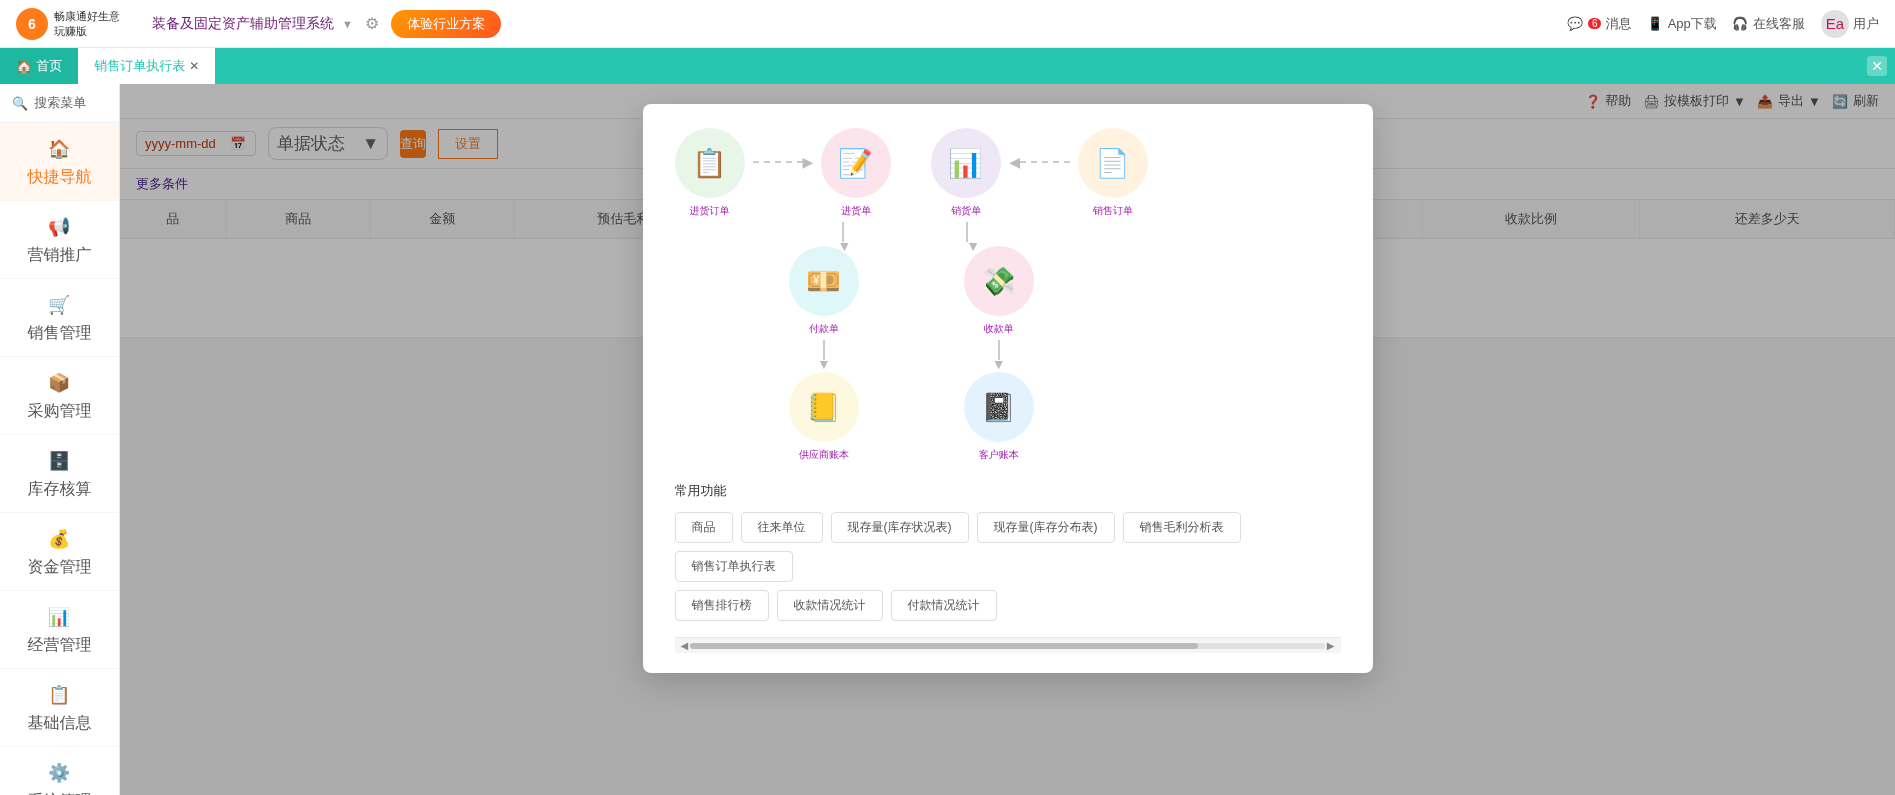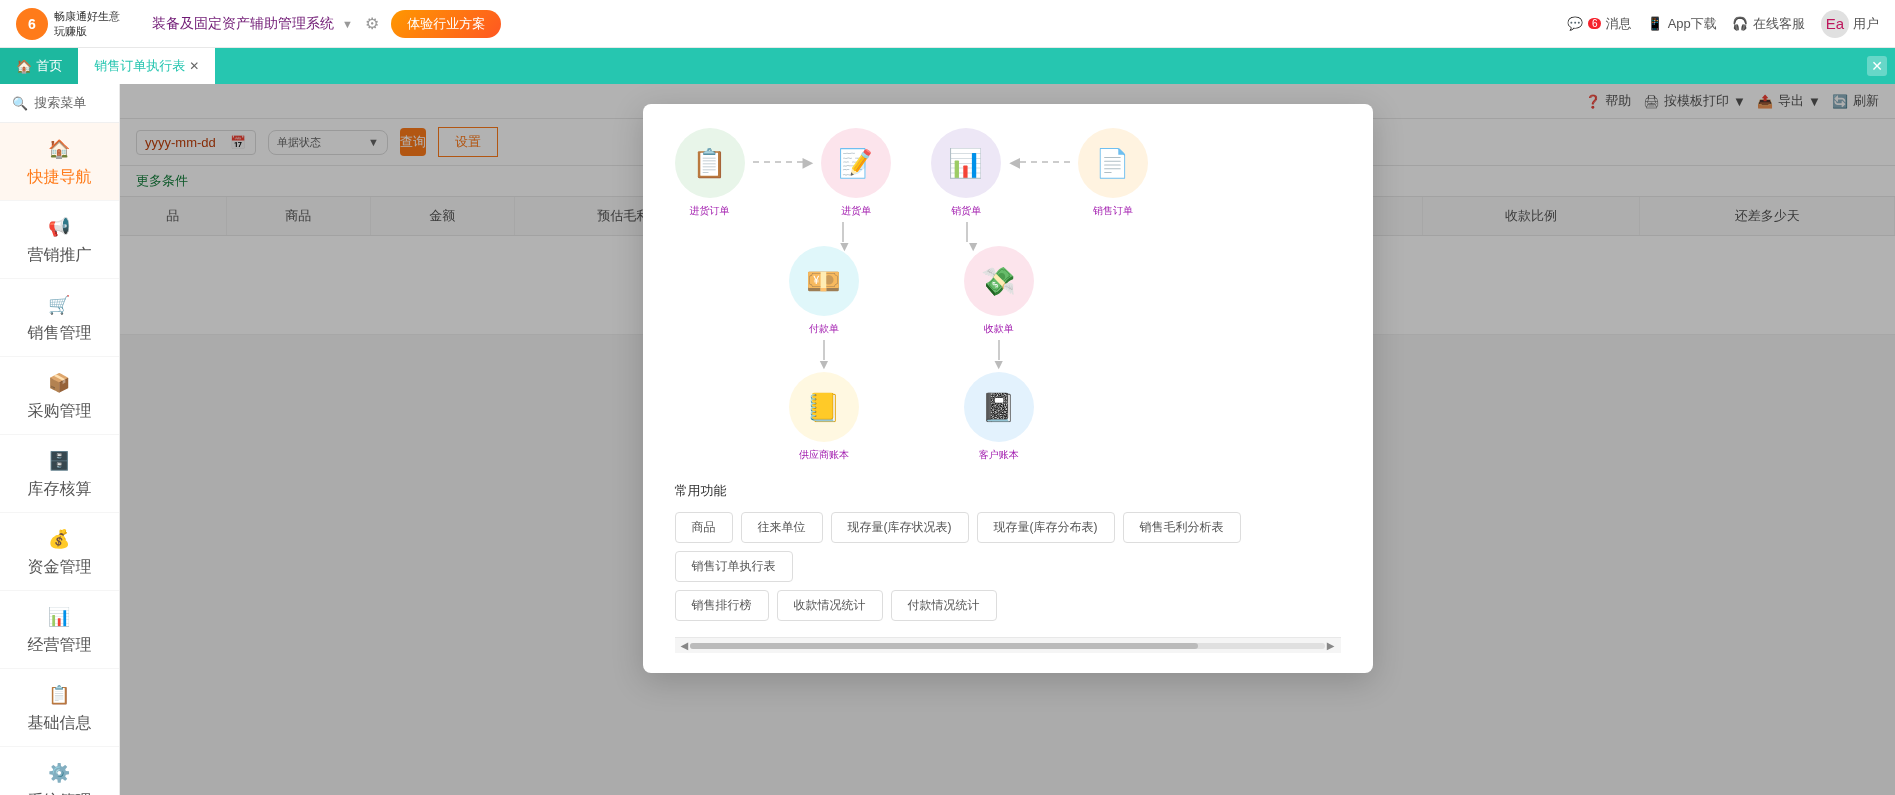--- a/index.html
+++ b/index.html
@@ -185,26 +185,26 @@
       border-bottom: 1px solid #e8e8e8;
     }
     .date-input {
       border: 1px solid #ddd; border-radius: 4px;
       padding: 4px 8px; font-size: 13px;
       color: #bbb; width: 120px;
       display: flex; align-items: center; justify-content: space-between;
     }
     .filter-select {
       border: 1px solid #ddd; border-radius: 8px;
-      padding: 4px 8px; font-size: 11px;
+      padding: 4px 8px; font-size: 17px;
       color: #666; min-width: 120px;
       display: flex; align-items: center; justify-content: space-between;
     }
     .more-conditions {
-      color: #15803d; cursor: pointer; font-size: 13px;
+      color: #4c1d95; cursor: pointer; font-size: 13px;
     }
 
     
     .table-wrapper {
       background: #fff; margin: 0;
       overflow: auto;
     }
     .data-table {
       width: 100%;
       border-collapse: collapse;

